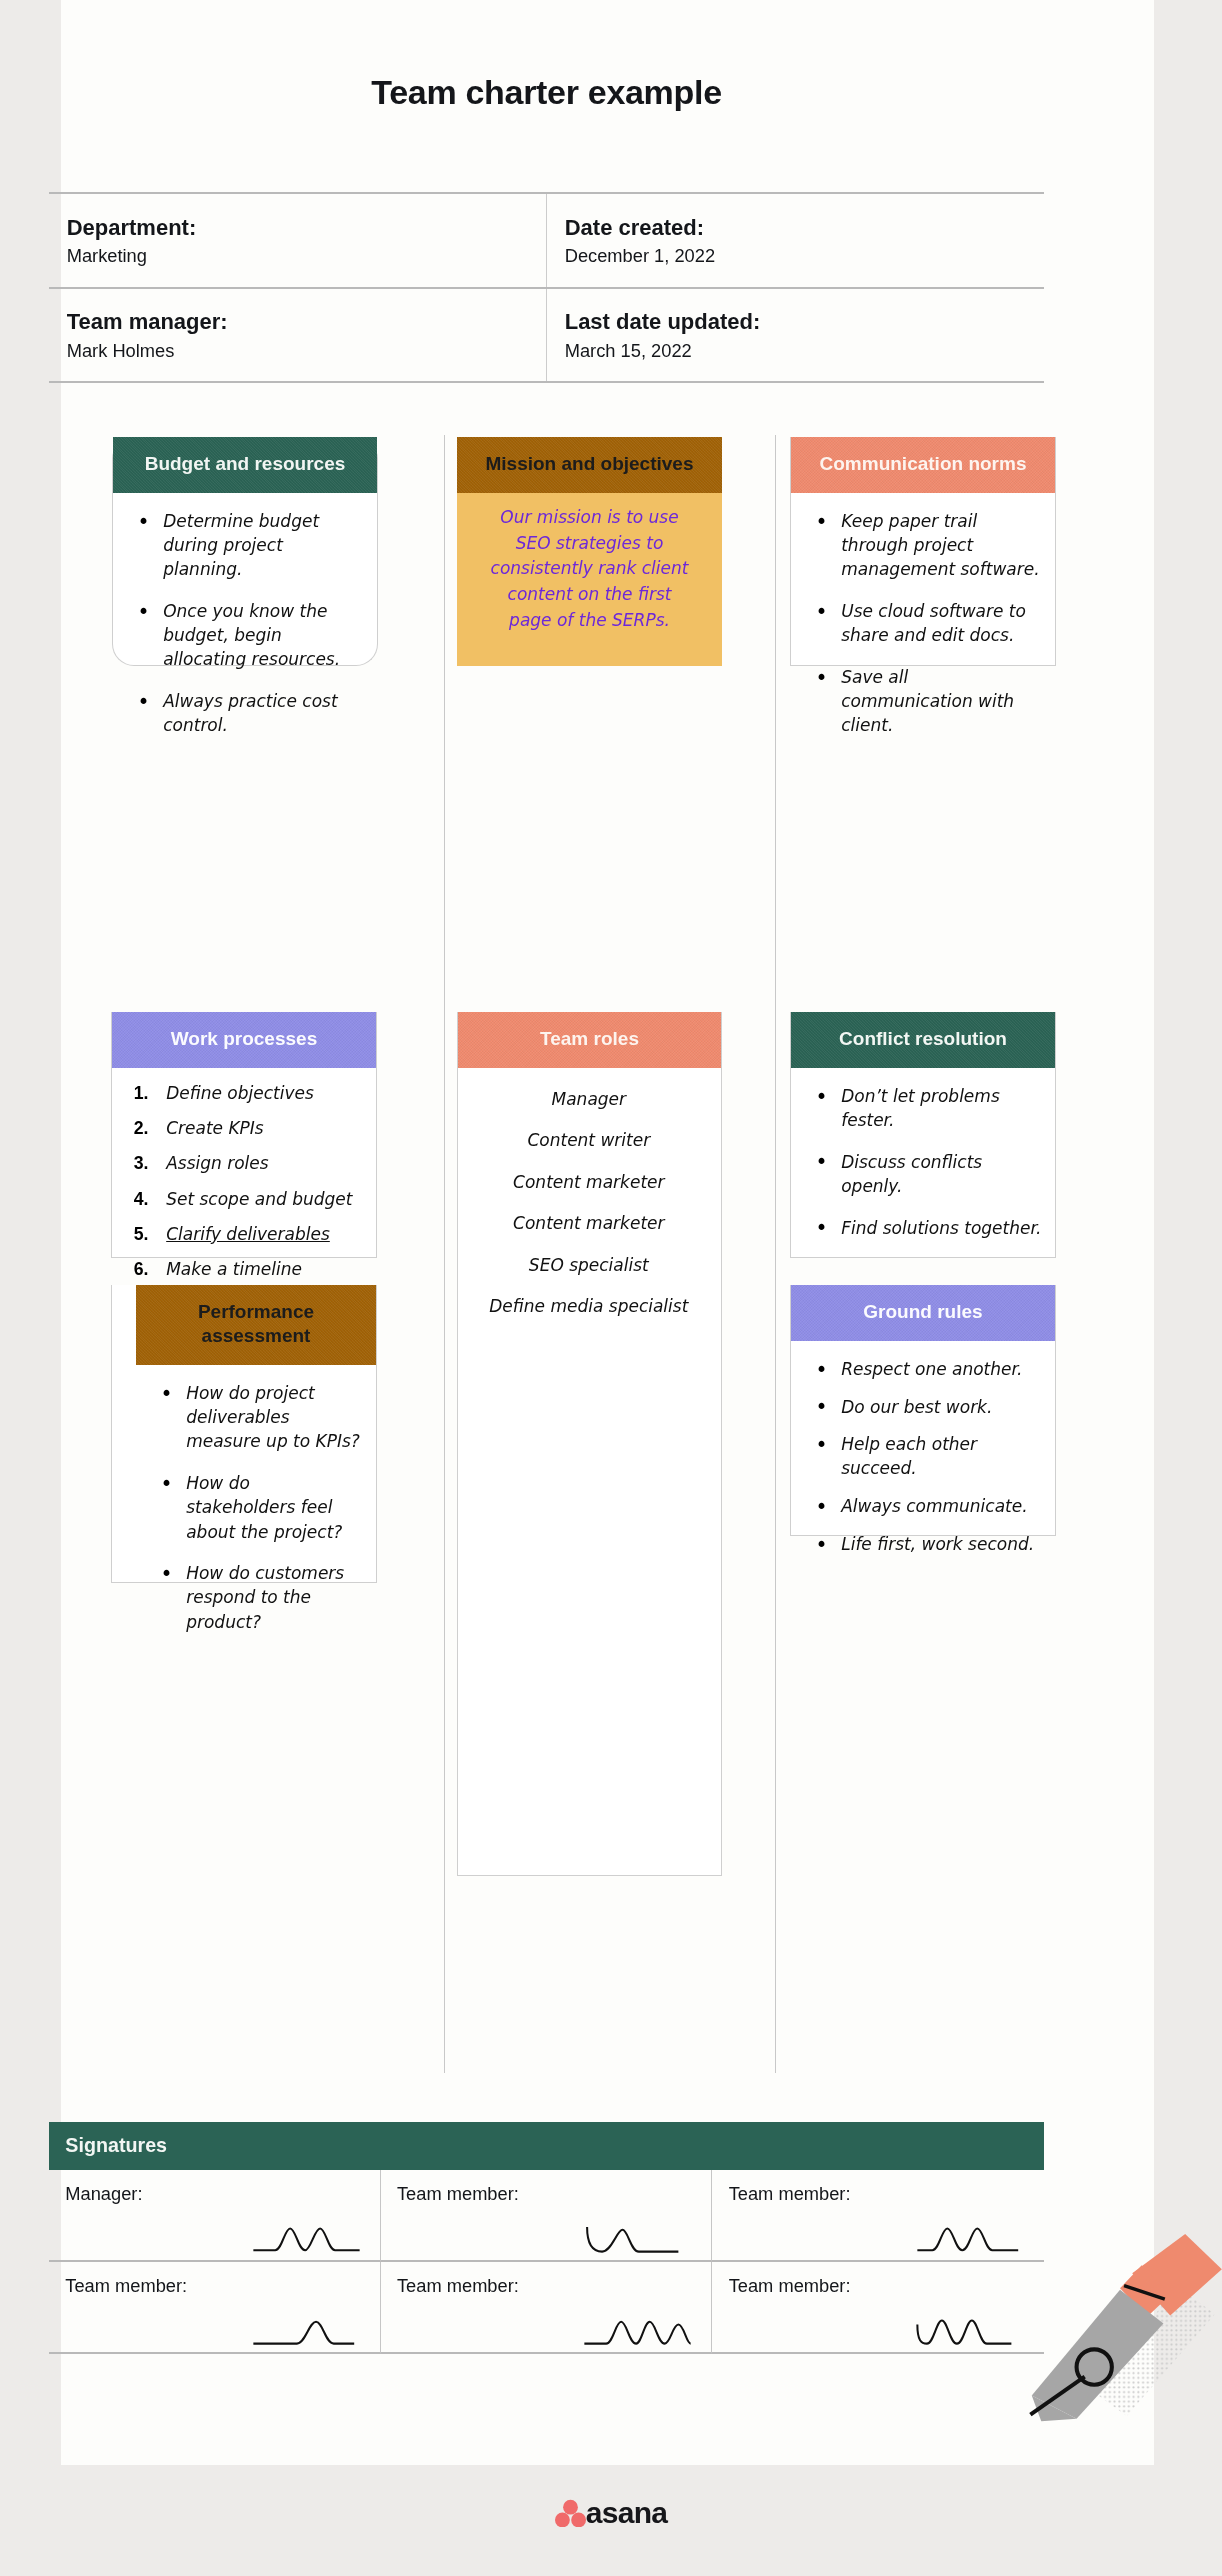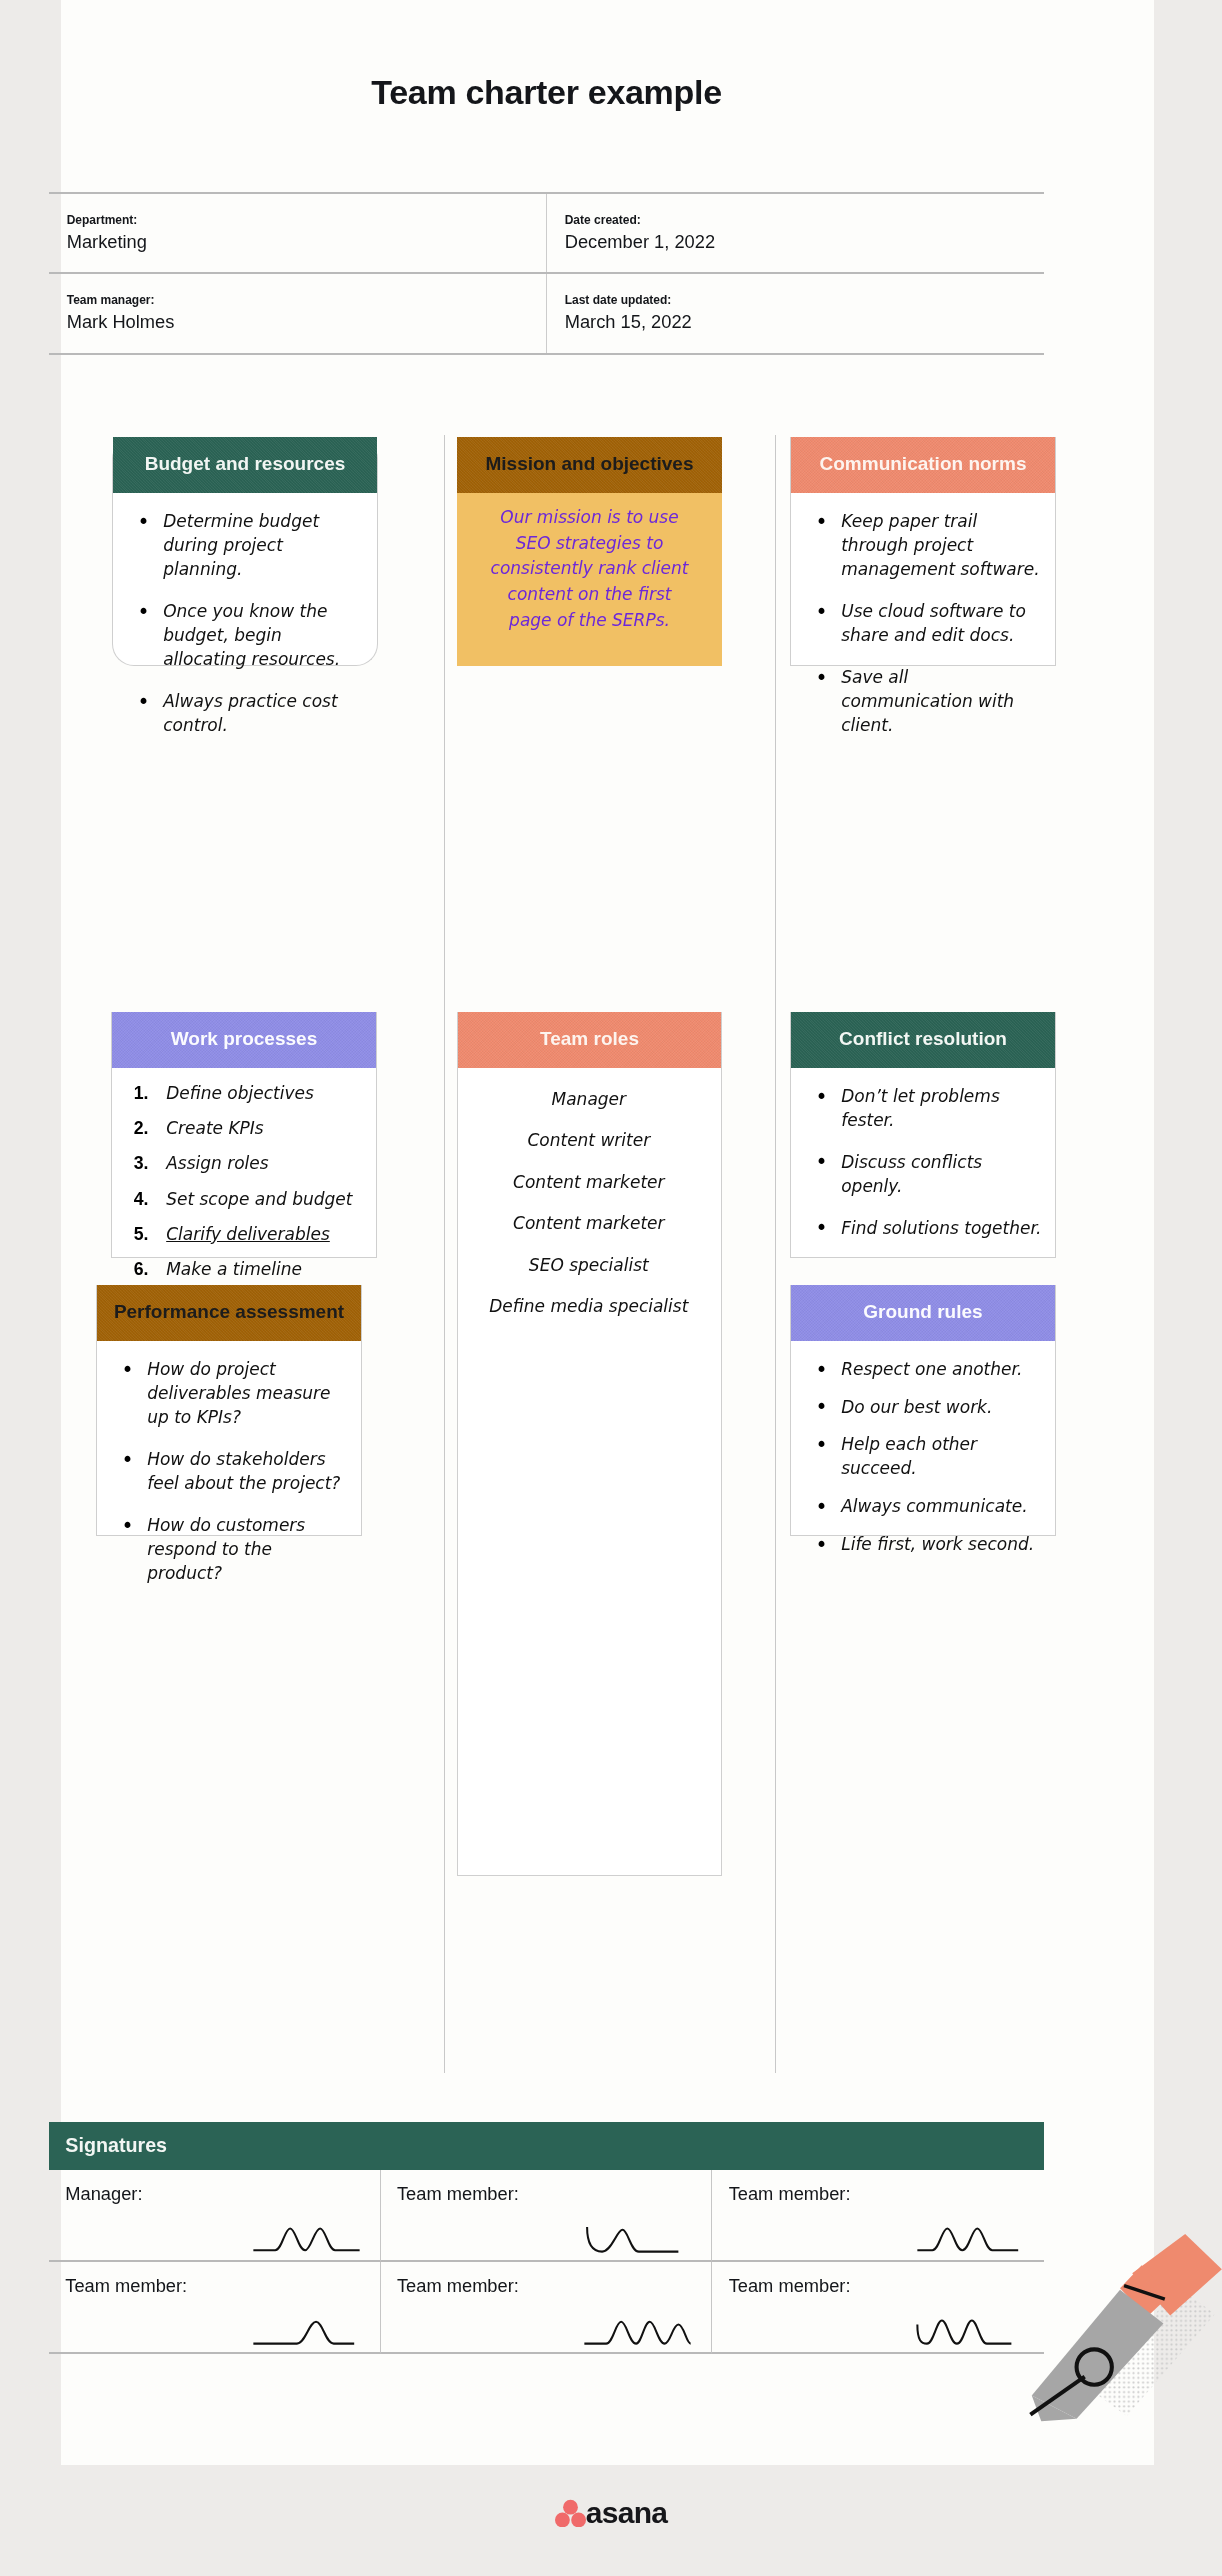--- a/index.html
+++ b/index.html
@@ -52,21 +52,21 @@
   .meta-table tr { }
   .meta-table td {
     border-top: 2px solid #b9b9b9;
     border-bottom: 2px solid #b9b9b9;
     padding: 17.7px 0 17.7px 17.7px;
     vertical-align: top;
     width: 50%;
   }
   .meta-table td.left-col { border-right: 1.4px solid #cccccc; }
   .meta-label {
-    font-size: 12px;
+    font-size: 22px;
     font-weight: bold;
     color: #14161a;
     line-height: 1.42;
   }
   .meta-value {
     font-size: 18.3px;
     font-weight: normal;
     color: #14161a;
     line-height: 1.42;
   }
@@ -331,21 +331,21 @@
     </div>
     <div class="card-body">
       <ul class="hand">
         <li>Don’t let problems fester.</li>
         <li>Discuss conflicts openly.</li>
         <li>Find solutions together.</li>
       </ul>
     </div>
   </div>
 
-  <div class="card" style="left:96px; top:1285px; width:266px; height:251px;">
+  <div class="card" style="left:111px; top:1285px; width:266px; height:298px;padding-left:24px;">
     <div class="card-head head-yellow">
       <span>Performance assessment</span>
     </div>
     <div class="card-body">
       <ul class="hand">
         <li>How do project deliverables measure up to KPIs?</li>
         <li>How do stakeholders feel about the project?</li>
         <li>How do customers respond to the product?</li>
       </ul>
     </div>

